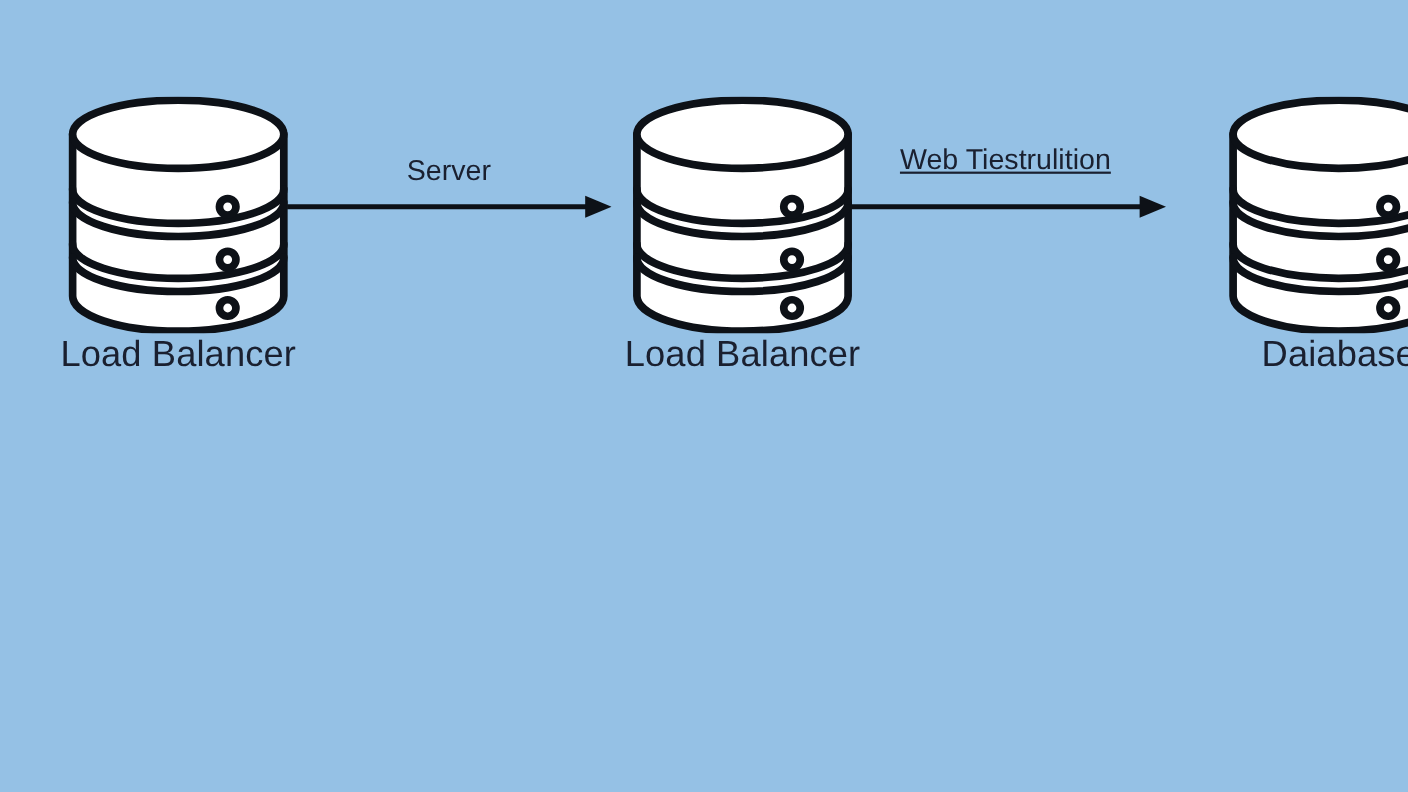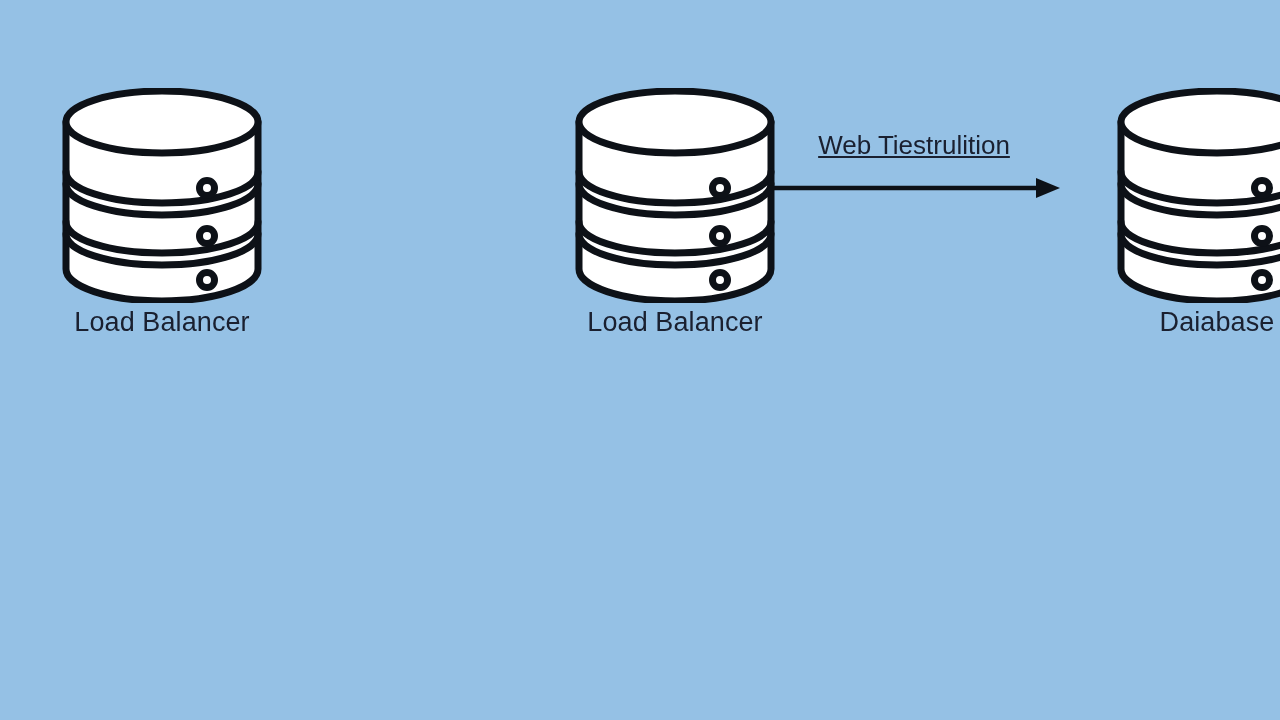--- a/index.html
+++ b/index.html
@@ -26,21 +26,21 @@
     display: block;
     width: 200px;
     height: 215px;
   }
   .node-label {
     position: absolute;
     top: 218px;
     left: -40px;
     width: 280px;
     text-align: center;
-    font-size: 27px;
+    font-size: 33px;
     line-height: 32px;
     color: #1a2030;
     letter-spacing: 0.1px;
     white-space: nowrap;
   }
   .edge {
     position: absolute;
     height: 40px;
   }
   .edge-line {
@@ -117,20 +117,29 @@
       </g>
       <g fill="none" stroke="#0d1117" stroke-width="7">
         <circle cx="145" cy="100" r="7.5"></circle>
         <circle cx="145" cy="148" r="7.5"></circle>
         <circle cx="145" cy="192" r="7.5"></circle>
       </g>
     </svg>
     <div class="node-label">Daiabase</div>
   </div>
 
+  <div class="edge" style="left:260px; top:168px; width:296px;">
+    <svg class="edge-line" viewBox="0 0 296 40" preserveAspectRatio="none">
+      <line x1="1" y1="20" x2="275" y2="20" stroke="#0d1117" stroke-width="4.5"></line>
+      <polygon points="272,10 296,20 272,30" fill="#0d1117"></polygon>
+    </svg>
+    <div class="edge-label one-line">
+      <div>Server</div>
+    </div>
+  </div>
 
   <div class="edge" style="left:768px; top:168px; width:292px;">
     <svg class="edge-line" viewBox="0 0 292 40" preserveAspectRatio="none">
       <line x1="1" y1="20" x2="271" y2="20" stroke="#0d1117" stroke-width="4.5"></line>
       <polygon points="268,10 292,20 268,30" fill="#0d1117"></polygon>
     </svg>
     <div class="edge-label two-line">
       <div>Web Tiestrulition</div>
     </div>
   </div>

